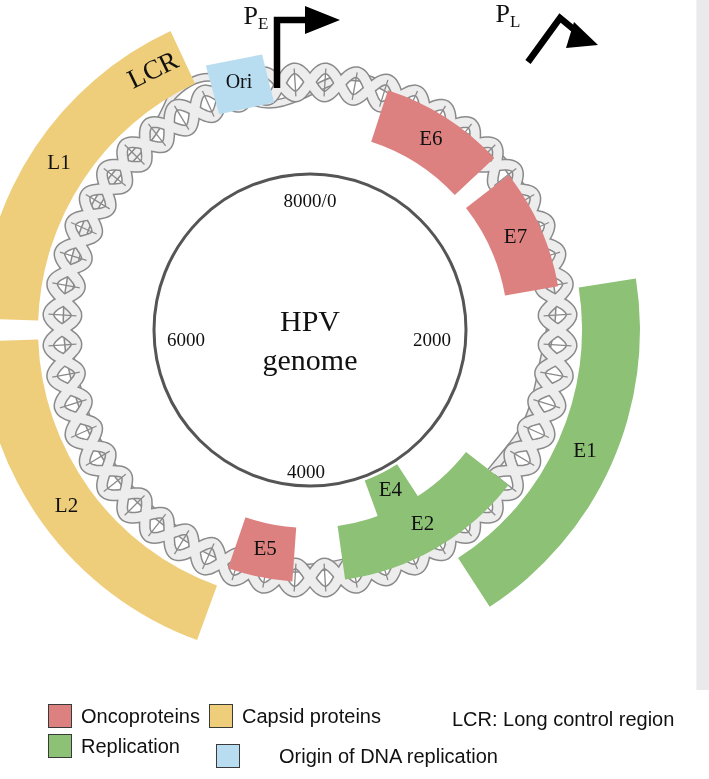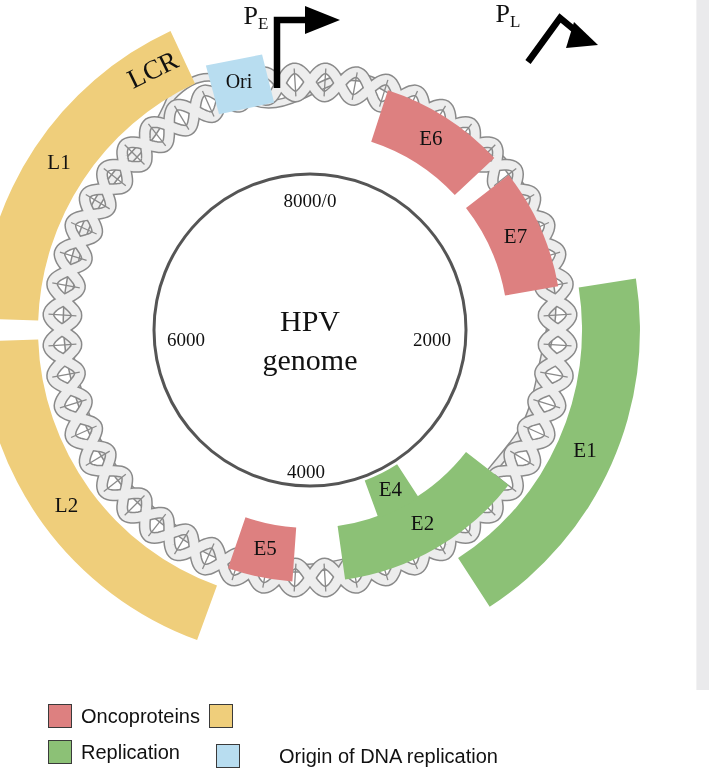--- a/index.html
+++ b/index.html
@@ -268,24 +268,26 @@
   <div class="edge-line"></div>
   <div class="edge-strip"></div>
 
   <div id="legend">
     <div class="lg-row" style="left:48px;top:6px;">
       <span class="sw" style="background:#DD8080"></span>
       <span class="lg-txt">Oncoproteins</span>
     </div>
     <div class="lg-row" style="left:209px;top:6px;">
       <span class="sw" style="background:#EFCE7B"></span>
-    </div>
-    <div class="lg-row" style="left:48px;top:42px;justify-content:center;">
+      <span class="lg-txt">Capsid proteins</span>
+    </div>
+    <div class="lg-row" style="left:48px;top:36px;justify-content:center;">
       <span class="sw" style="background:#8CC176"></span>
       <span class="lg-txt">Replication</span>
     </div>
     <div class="lg-row" style="left:216px;top:46px;gap:30px;">
       <span class="sw" style="background:#B8DDF0"></span>
       <span class="lg-txt">Origin of DNA replication</span>
     </div>
+    <div class="lg-note" style="left:452px;top:12px;">LCR: Long control region</div>
   </div>
 
 </div>
 
 </body></html>

